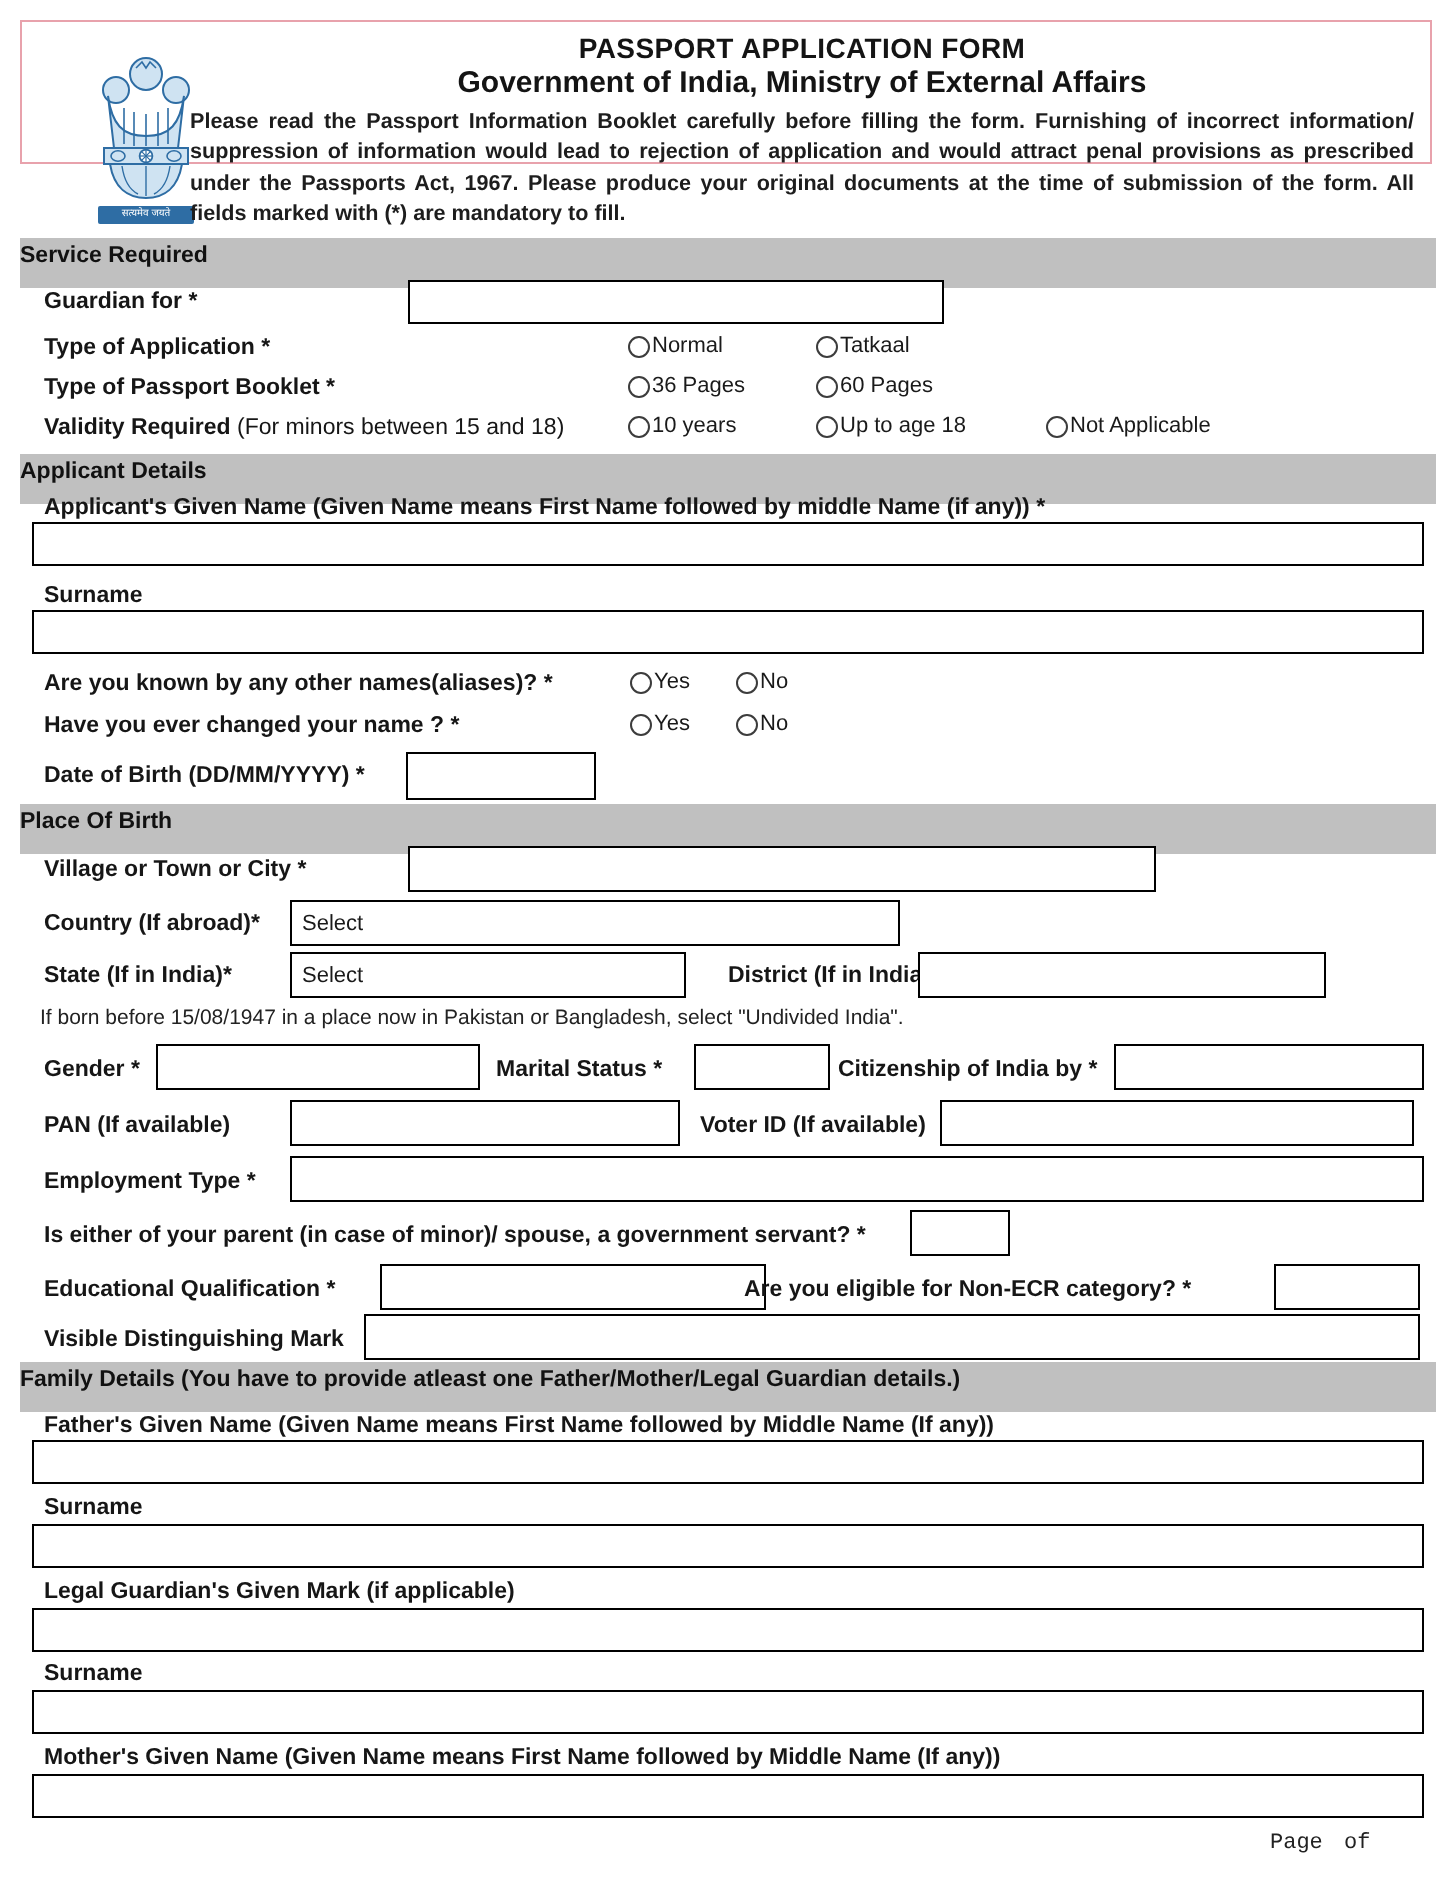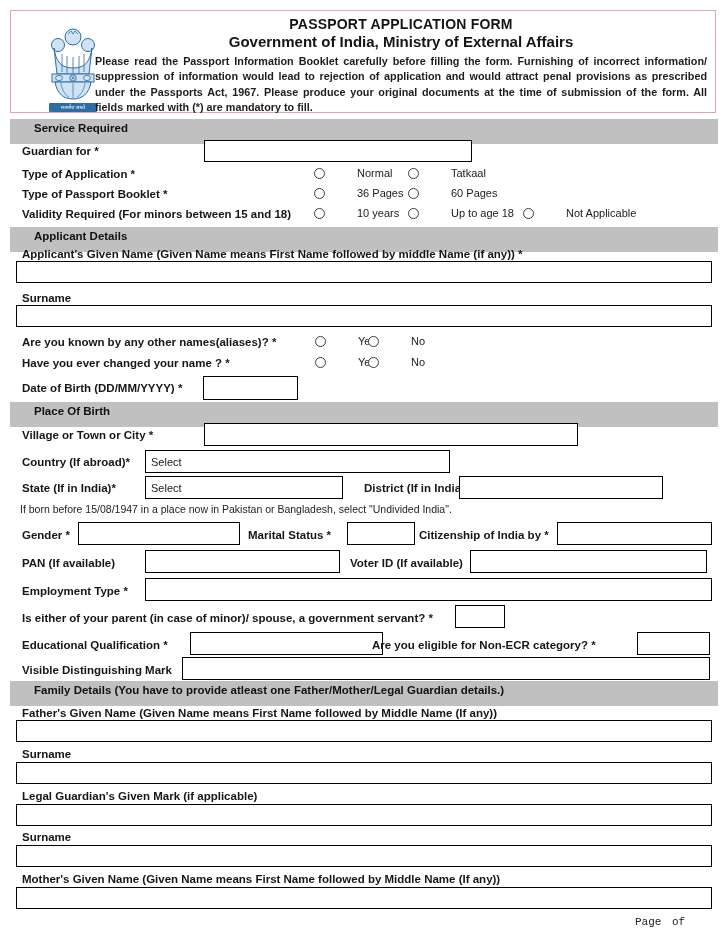--- a/index.html
+++ b/index.html
@@ -2,42 +2,42 @@
 <html><head>
 <meta charset="utf-8">
 <style>
   * { margin:0; padding:0; box-sizing:border-box; }
   html,body { background:#ffffff; }
   .page {
     position:relative; width:728px; height:942px; background:#fff;
     font-family:"Liberation Sans", sans-serif; color:#141414; overflow:hidden;
   }
   
-  .hdr-box { position:absolute; left:10px; top:10px; width:706px; height:103px; border:1px solid #e8a2ac; background:#fff; }
+  .hdr-box { position:absolute; left:10px; top:10px; width:706px; height:72px; border:1px solid #e8a2ac; background:#fff; }
   .emblem { position:absolute; left:34px; top:15px; width:56px; height:86px; }
   .hdr-text { position:absolute; left:84px; right:8px; top:5px; }
   .hdr-title { text-align:center; font-size:14px; font-weight:bold; letter-spacing:.2px; }
   .hdr-sub { text-align:center; font-size:15px; font-weight:bold; margin-top:1px; }
   .hdr-instr { margin-top:4px; font-size:10.8px; font-weight:bold; line-height:15.3px; text-align:justify; color:#1d1d1d; }
   .emblem-caption { position:absolute; left:0; bottom:0; width:100%; height:9px; background:#2e6da4; border-radius:1px;
     color:#fff; font-size:5px; line-height:9px; text-align:center; overflow:hidden; }
   
   .section-bar { position:absolute; left:10px; width:708px; height:25px; background:#c0c0c0;
-    font-size:11.5px; font-weight:bold; line-height:18px; padding-left:24px; color:#111; }
+    font-size:11.5px; font-weight:bold; line-height:18px; padding-left:0; color:#111; }
   
   .lbl { position:absolute; font-size:11.5px; font-weight:bold; white-space:nowrap; color:#161616; }
-  .lbl .plain { font-weight:bold; }
+  .lbl .plain { font-weight:normal; }
   .note { position:absolute; font-size:10.5px; font-weight:normal; color:#222; white-space:nowrap; }
   
   .inp { position:absolute; border:1.6px solid #000; background:#fff; font-family:inherit; font-size:11px; padding:0 4px; outline:none; }
   .selbox { position:absolute; border:1.6px solid #000; background:#fff; font-size:11px; padding:0 5px; display:flex; align-items:center; color:#1a1a1a; }
   
   .radio { position:absolute; display:flex; align-items:center; font-size:11px; color:#1a1a1a; cursor:default; }
   .radio .circ { width:11px; height:11px; border:1.4px solid #3c3c3c; border-radius:50%; background:#fff; flex:0 0 auto; }
-  .radio .rlbl { margin-left:1px; white-space:nowrap;padding-left:31px; }
+  .radio .rlbl { margin-left:1px; white-space:nowrap; }
   .page-footer { position:absolute; font-size:11px; color:#222; word-spacing:4px;font-family:Liberation Mono, monospace; }
 </style>
 </head>
 <body>
 
 <div class="page">
 
   <div class="hdr-box">
     <svg class="emblem" viewBox="0 0 56 86" xmlns="http://www.w3.org/2000/svg">
 

